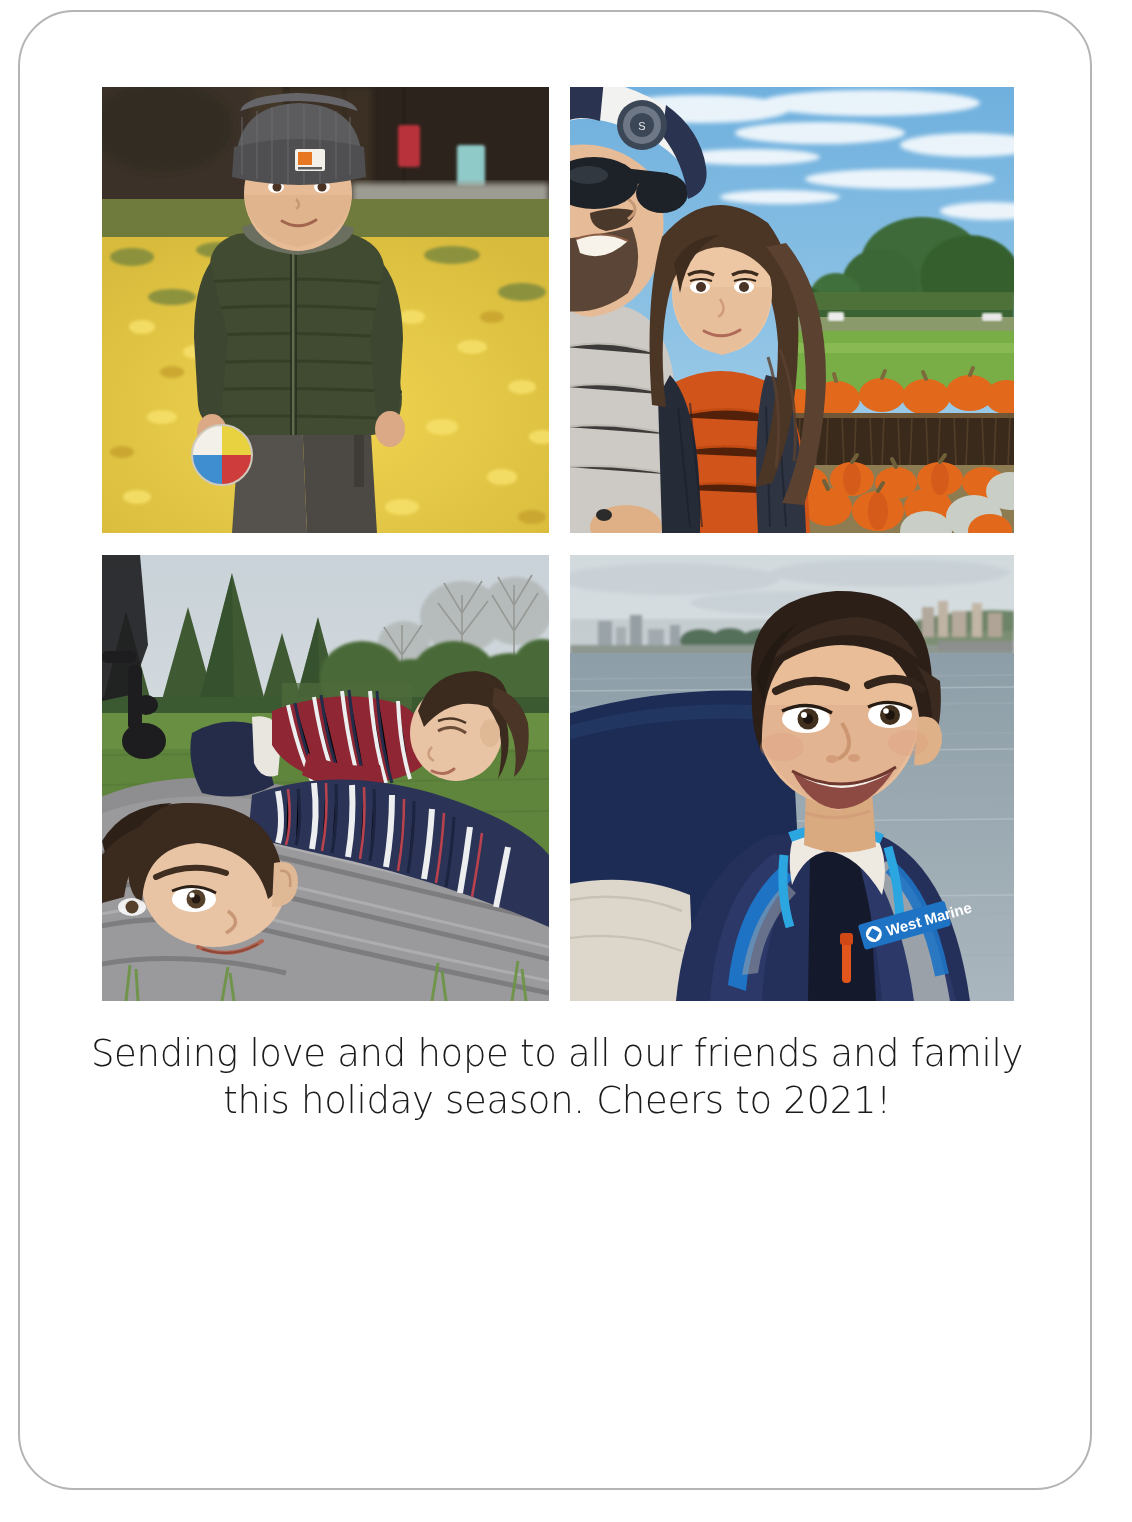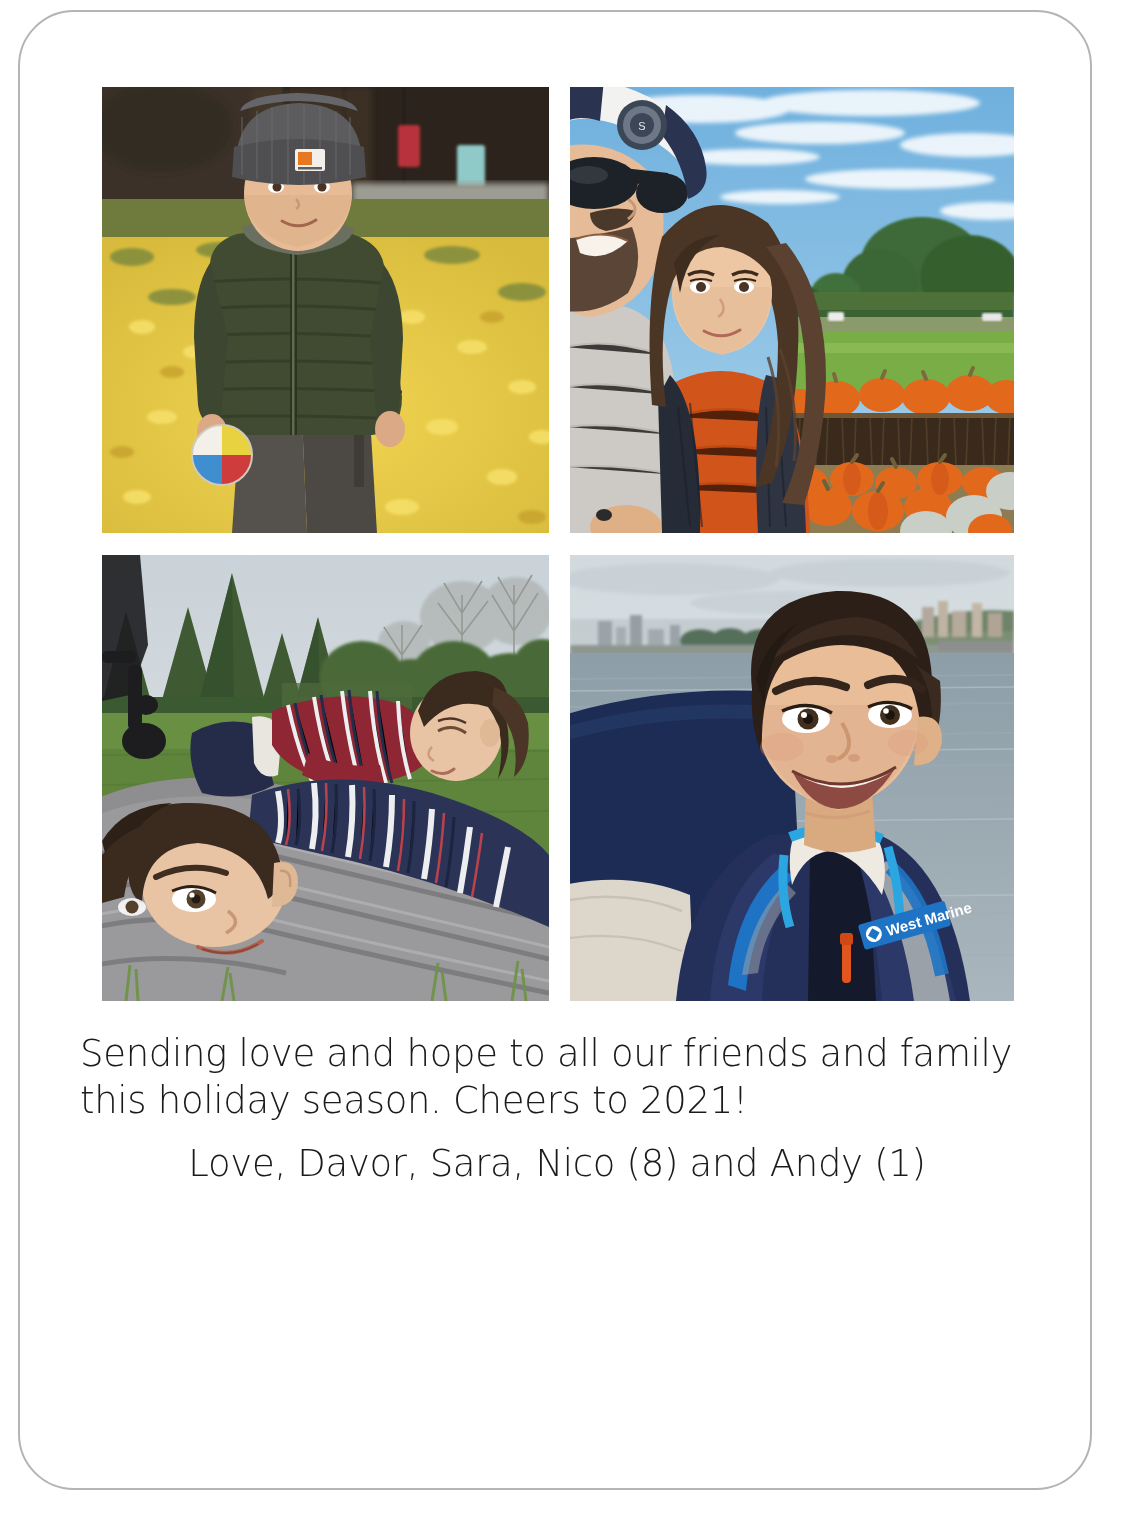--- a/index.html
+++ b/index.html
@@ -43,20 +43,21 @@
     overflow: hidden;
     background: #cfcfcf;
   }
   .photo svg { display: block; width: 100%; height: 100%; }
 
   .message {
     position: absolute;
     left: 60px;
     top: 1018px;
     width: 954px;
+    text-align: center;
     font-family: "DejaVu Sans", sans-serif;
     font-weight: 300;
     font-size: 37px;
     line-height: 47px;
     color: #1b1b1b;
     letter-spacing: -0.3px;
   }
   .signoff {
     position: absolute;
     left: 60px;
@@ -756,15 +757,14 @@
           <path d="M228 220 Q274 240 320 218 Q296 232 272 233 Q248 232 228 220 Z" fill="#f6f1e8"></path>
           <path d="M222 216 Q274 244 326 212" stroke="#6e382f" stroke-width="3" fill="none"></path>
 
           <path d="M236 258 Q268 268 300 256" stroke="#cf9a77" stroke-width="3" fill="none" opacity="0.6"></path>
         </g>
       </svg>
     </div>
   </div>
 
   <div class="message">Sending love and hope to all our friends and family this holiday season. Cheers to 2021!</div>
-  <div class="signoff">Love, Davor, Sara, Nico (8) and Andy (1)</div>
 
 </div>
 
 </body></html>

